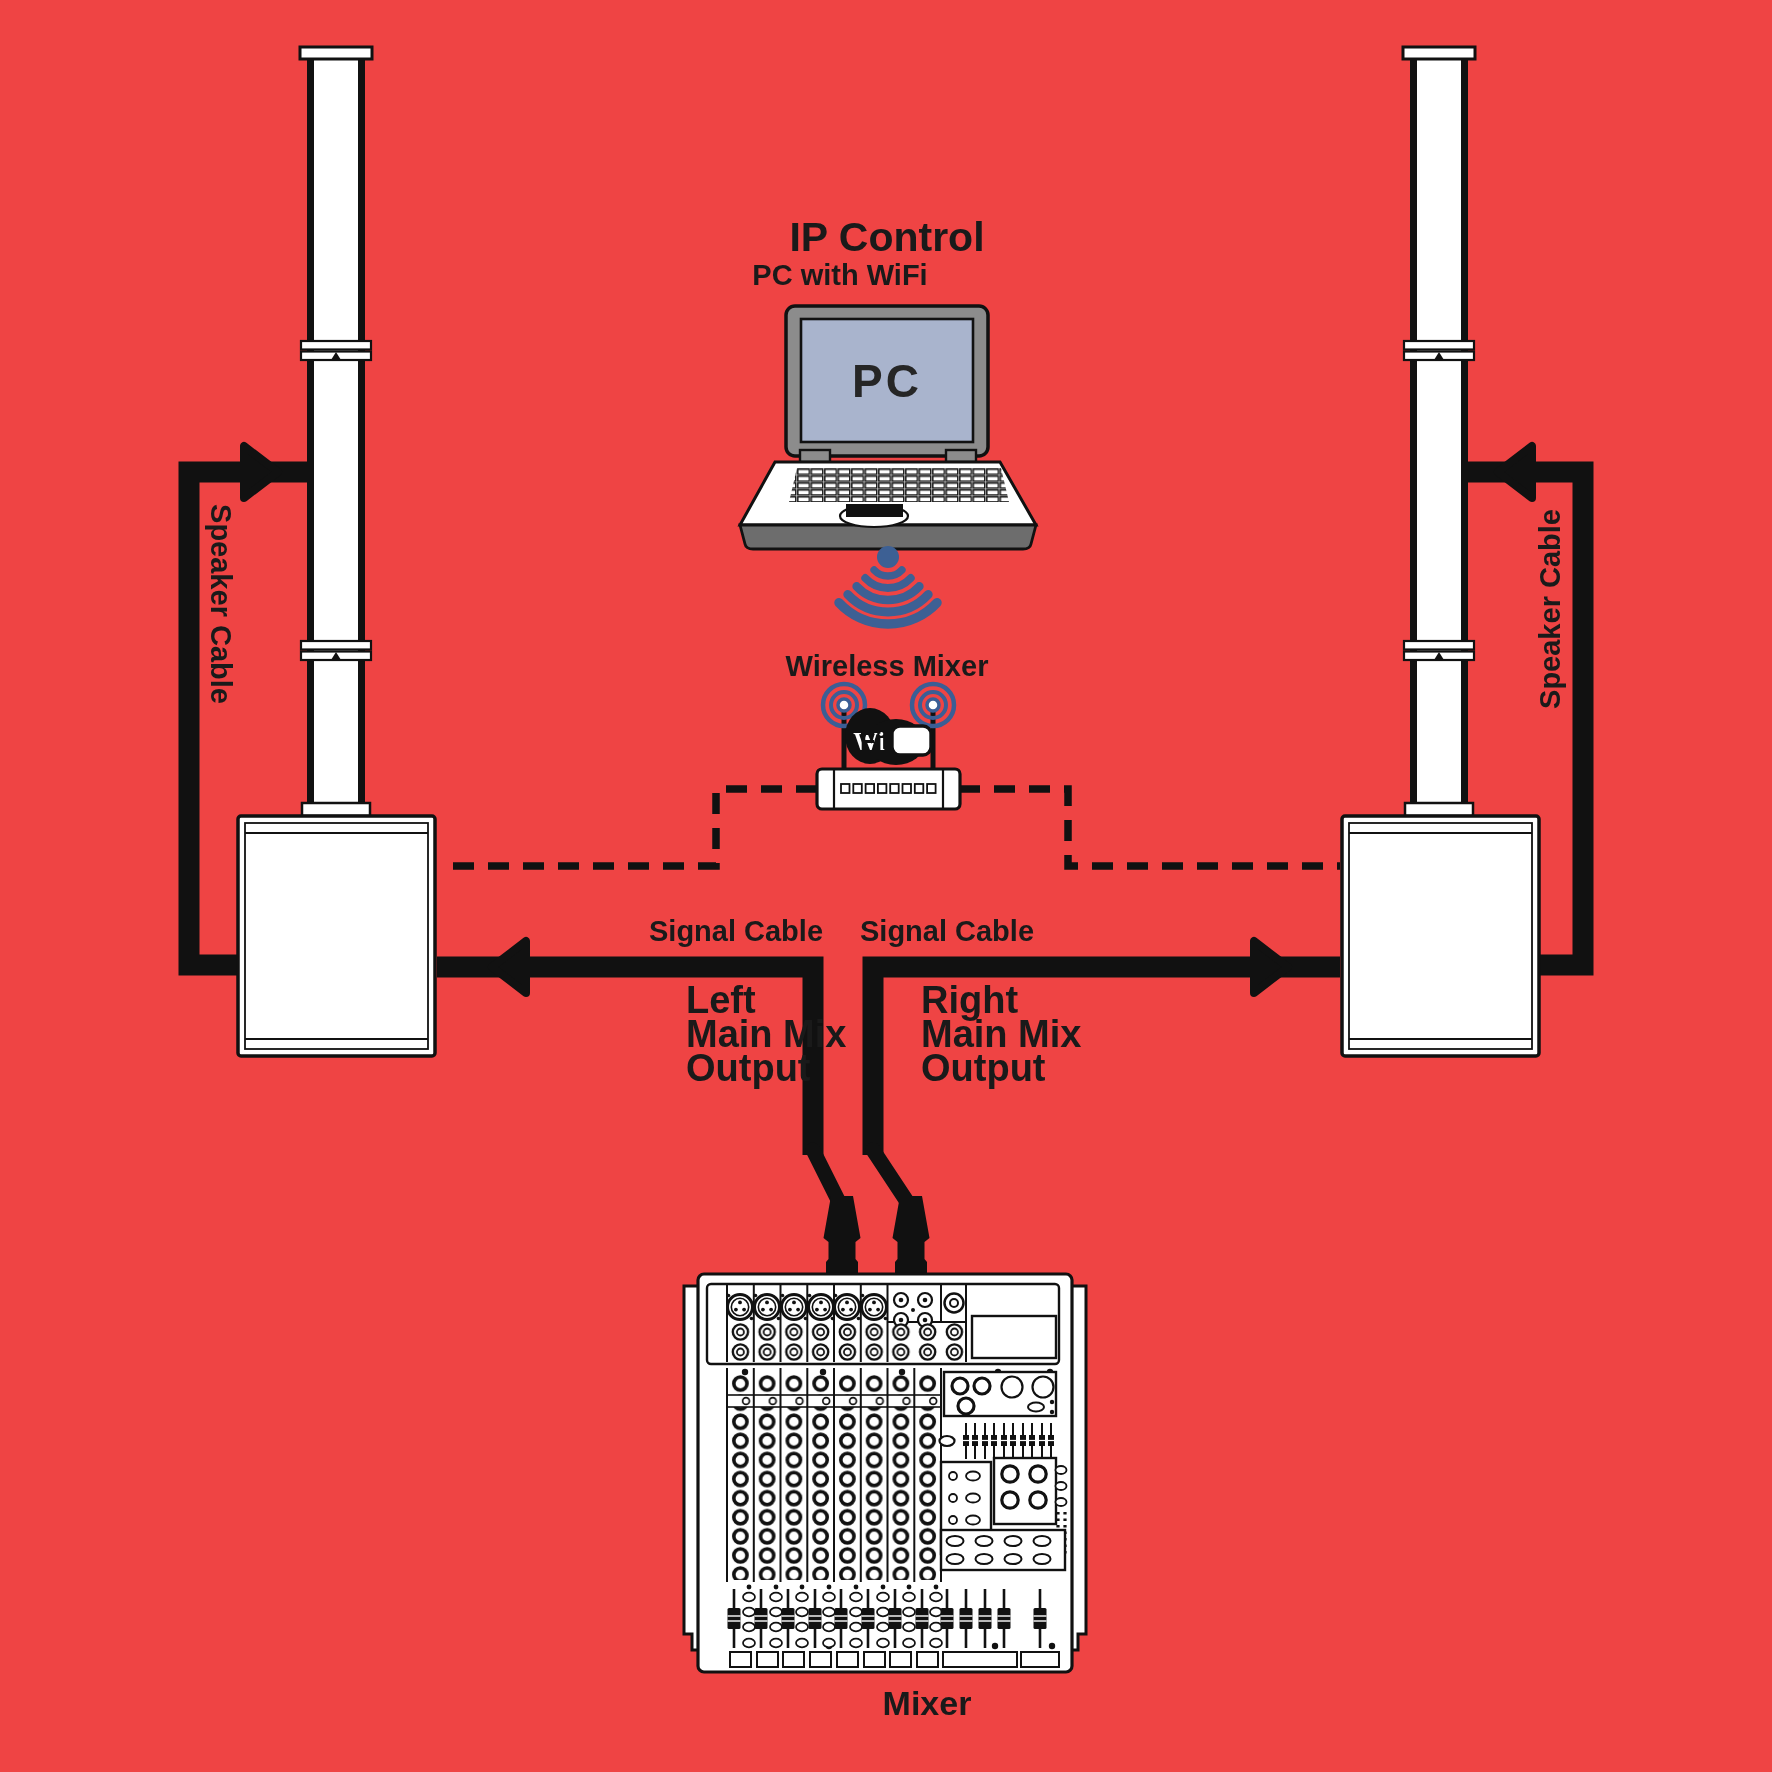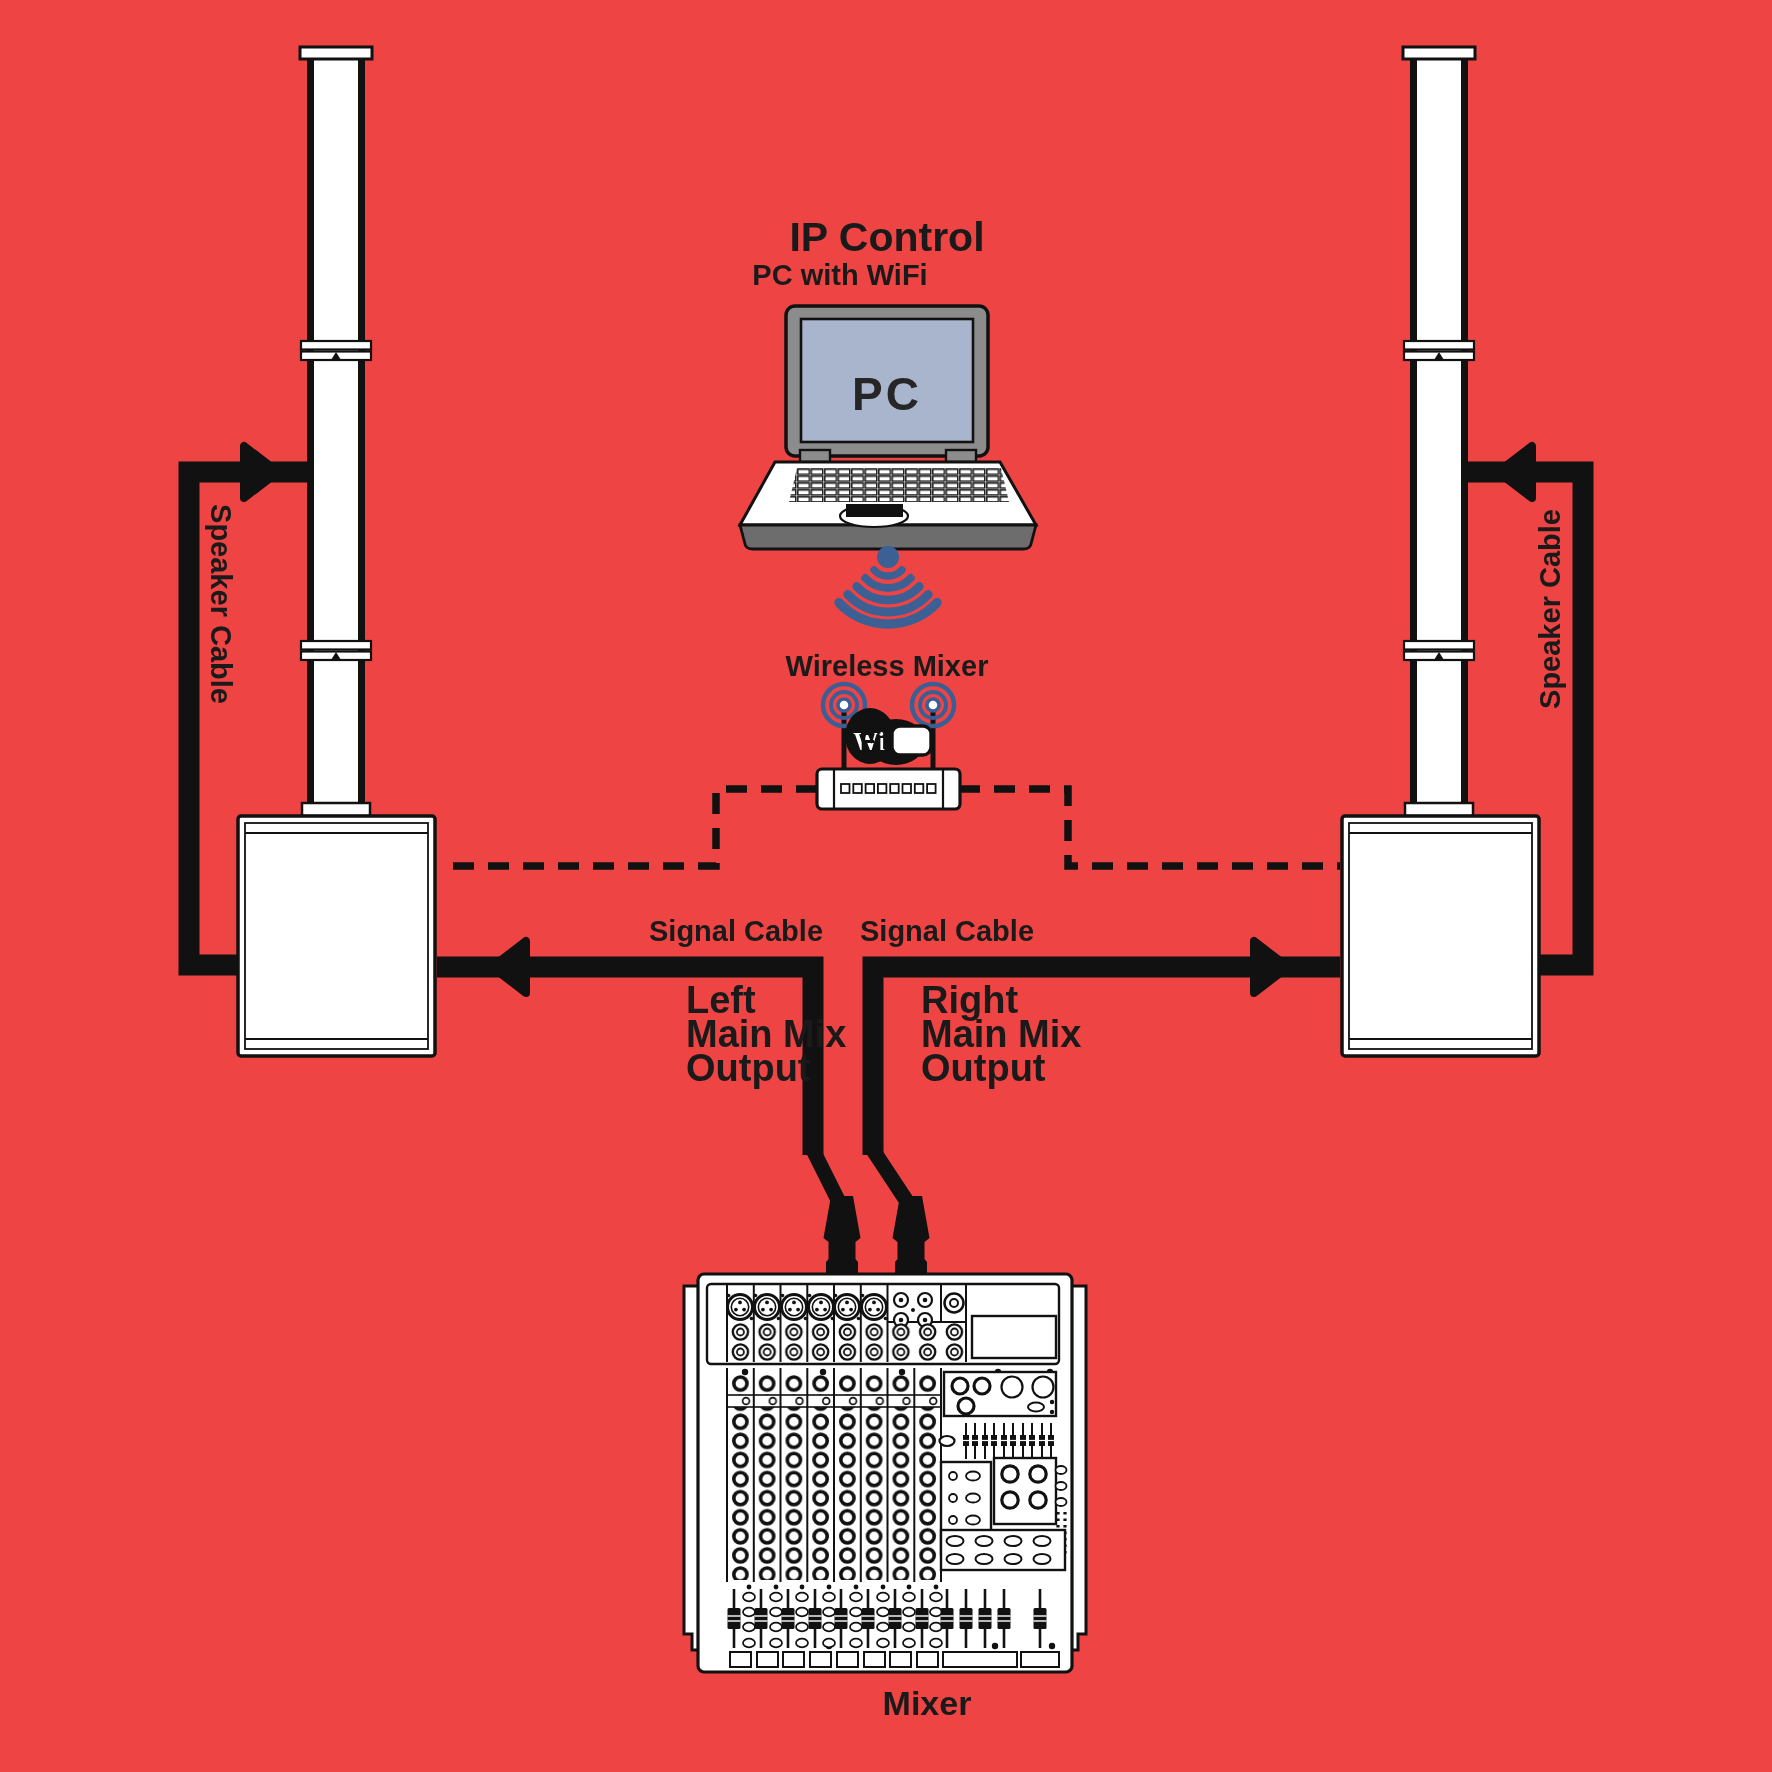--- a/index.html
+++ b/index.html
@@ -3,21 +3,21 @@
 <meta charset="utf-8">
 <style>
   html,body{margin:0;padding:0;background:#fff;}
   .canvas{position:relative;width:1772px;height:1772px;background:#ef4444;
           font-family:"Liberation Sans",sans-serif;color:#1a1a1a;overflow:hidden;}
   svg.diagram{position:absolute;left:0;top:0;}
   .lbl{position:absolute;font-weight:700;white-space:nowrap;transform:translate(-50%,-50%);line-height:1;}
   .lbl.rot-cw{transform:translate(-50%,-50%) rotate(90deg);}
   .lbl.rot-ccw{transform:translate(-50%,-50%) rotate(-90deg);}
   .fs41{font-size:41px;} .fs29{font-size:29px;} .fs34{font-size:34px;margin-left:44px;} .fs25{font-size:25px;}
-  .pc-screen{font-size:46px;letter-spacing:3px;color:#262626;margin-top:13px;}
+  .pc-screen{font-size:46px;letter-spacing:3px;color:#262626;}
   .wifi-wi{color:#ffffff;font-family:Liberation Serif, serif;} .wifi-fi{color:#111111;}
   .outblock{position:absolute;font-weight:700;font-size:38px;line-height:34px;}
 </style>
 </head>
 <body>
 
 <div class="canvas">
 
 <svg class="diagram" width="1772" height="1772" viewBox="0 0 1772 1772">
   <defs>

